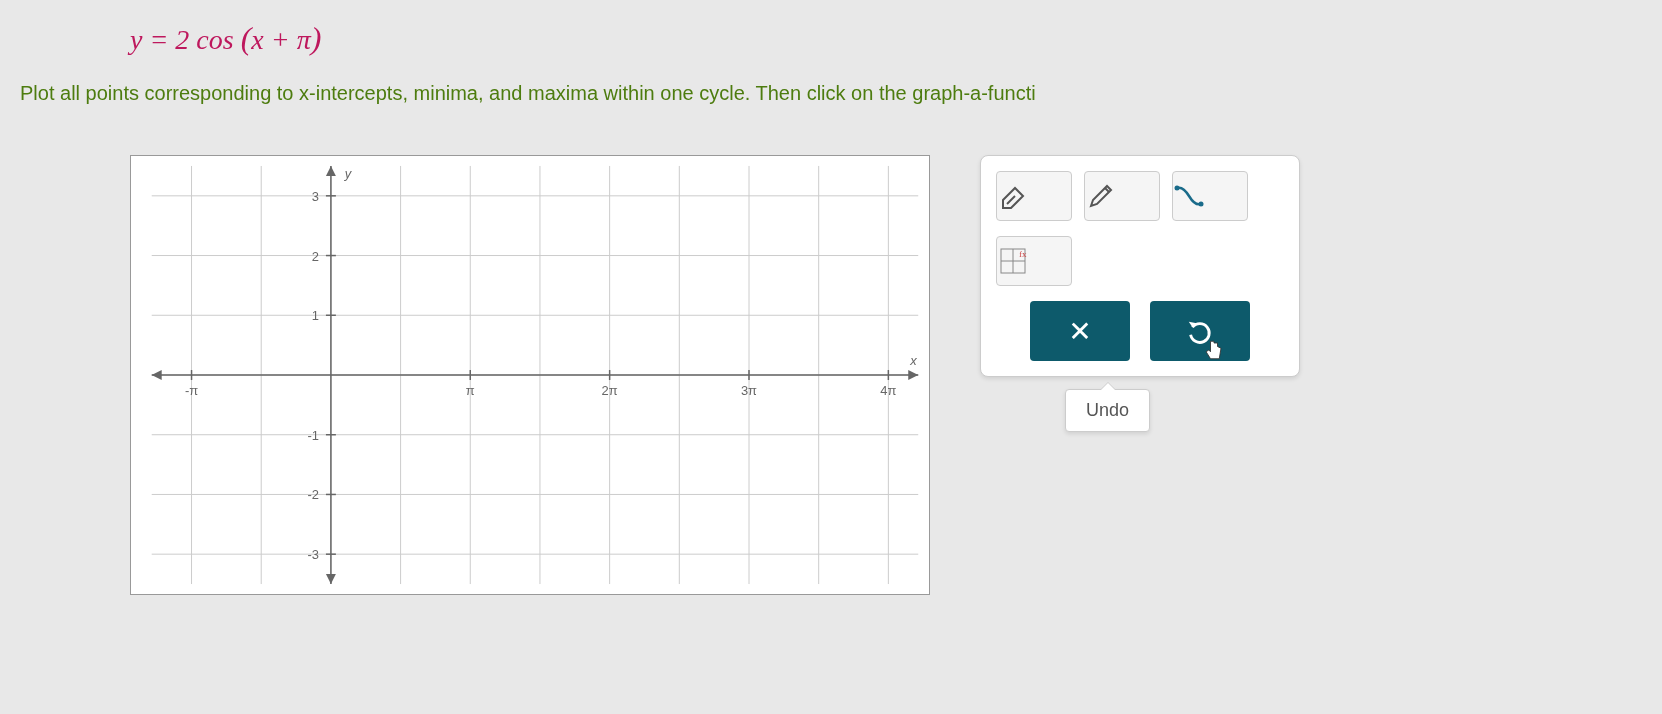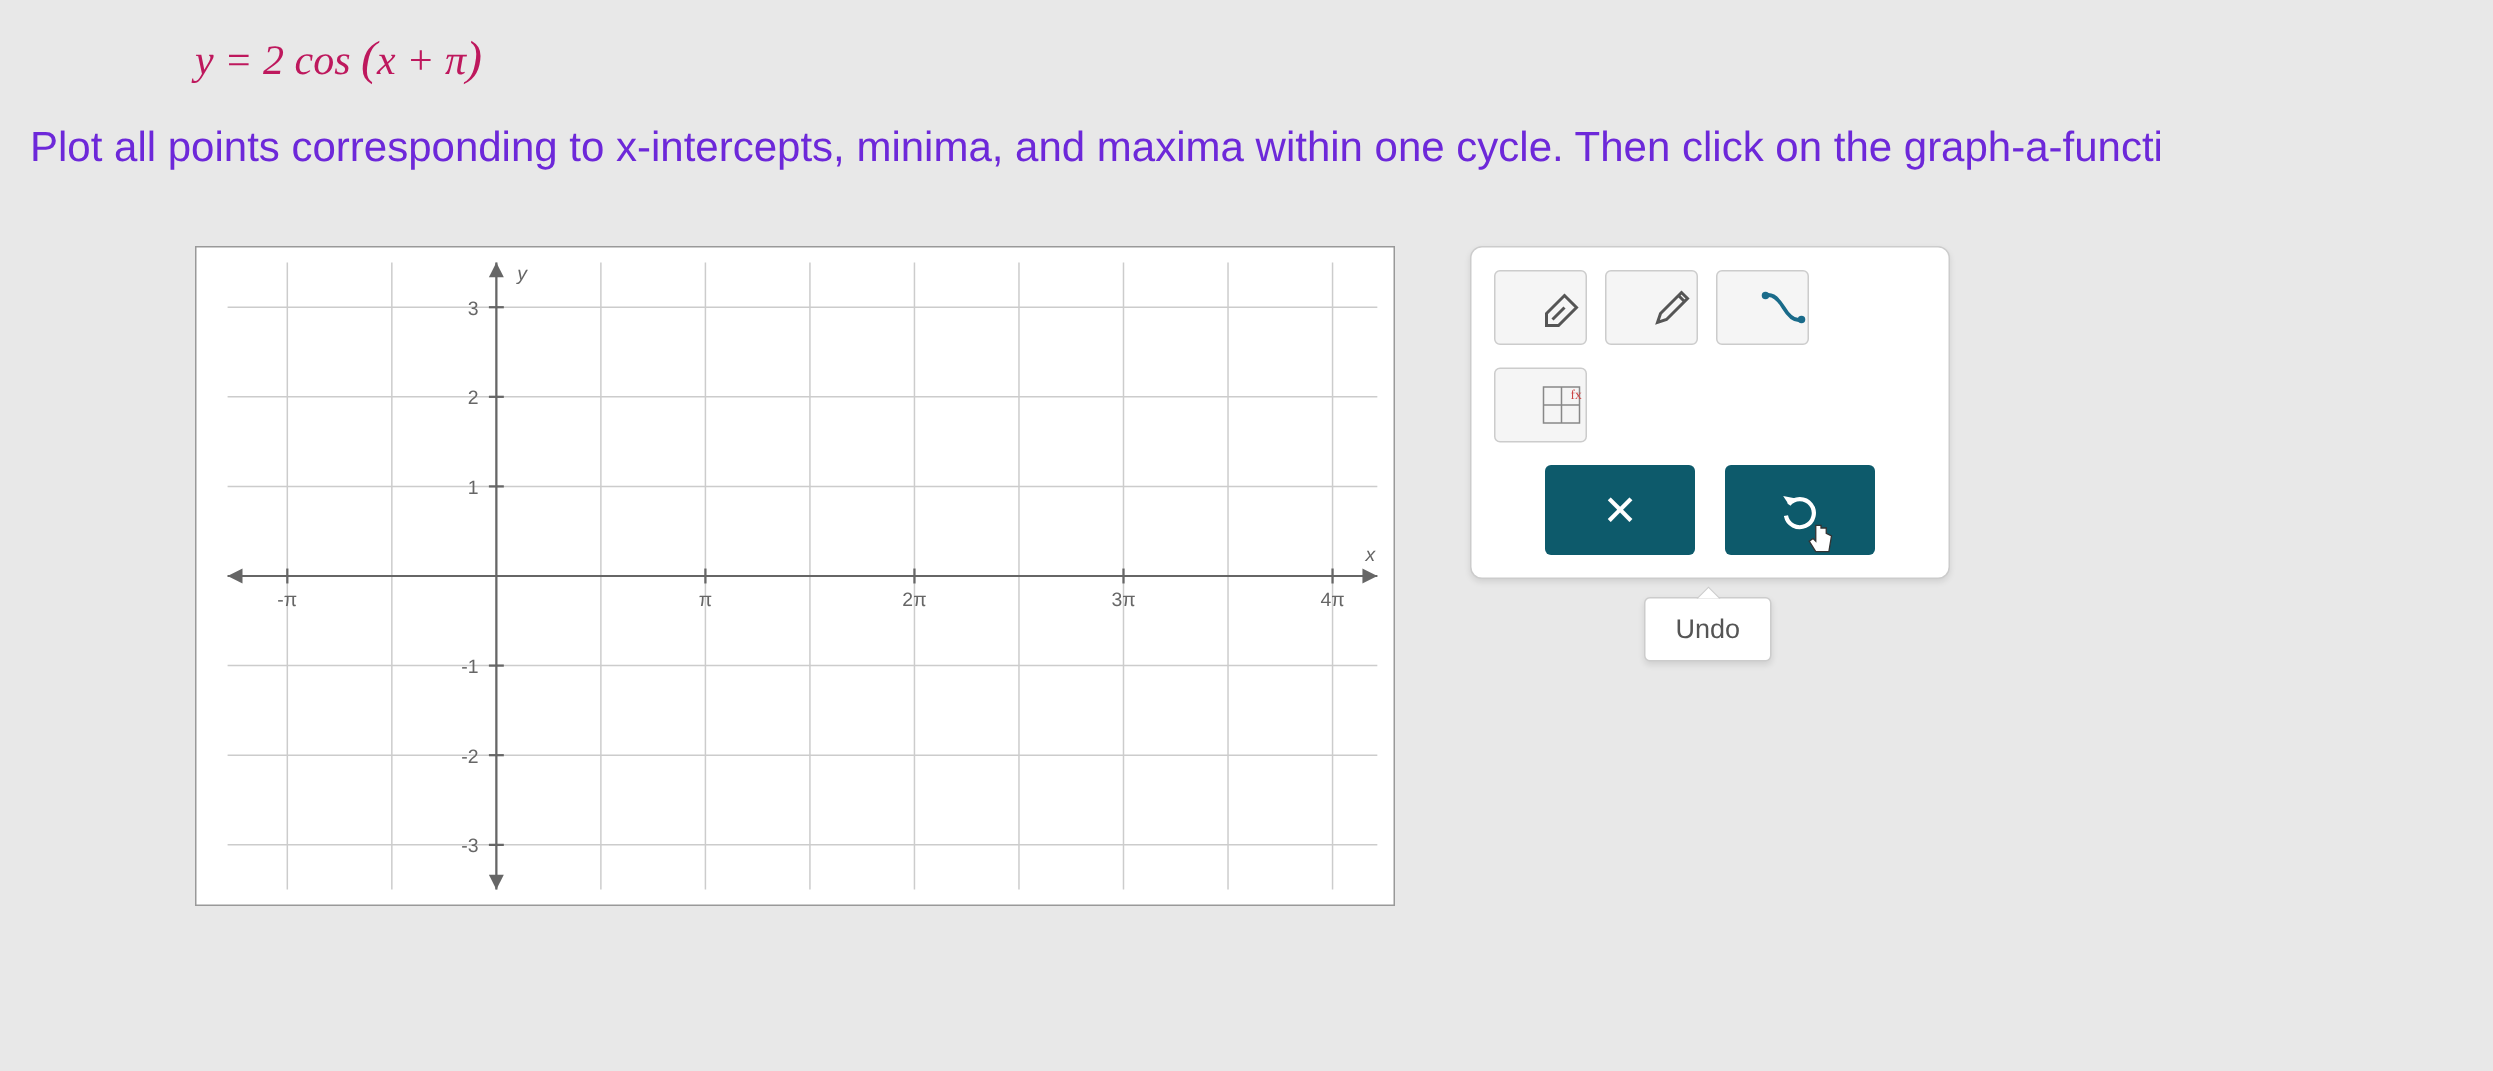--- a/index.html
+++ b/index.html
@@ -17,22 +17,22 @@
     }
     .equation {
       font-family: 'Times New Roman', serif;
       font-size: 28px;
       font-style: italic;
       margin-left: 110px;
       margin-bottom: 25px;
       color: #be185d;
     }
     .instruction {
-      font-size: 28px;
-      color: #6d28d9;
+      font-size: 20px;
+      color: #4d7c0f;
       margin-bottom: 50px;
     }
     .content-row {
       display: flex;
       gap: 50px;
       margin-left: 110px;
     }
     .graph-container {
       background: #fff;
       border: 1px solid #999;
@@ -69,28 +69,28 @@
       width: 320px;
       box-shadow: 0 2px 4px rgba(0,0,0,0.1);
       height: fit-content;
     }
     .tool-row {
       display: flex;
       gap: 12px;
       margin-bottom: 15px;
     }
     .tool-btn {
-      width: 62px;
+      width: 76px;
       height: 50px;
       border: 1px solid #ccc;
       border-radius: 4px;
       background: #f5f5f5;
       display: flex;
       align-items: center;
-      justify-content: flex-end;
+      justify-content: flex-start;
       cursor: pointer;
     }
     .tool-btn svg {
       width: 32px;
       height: 32px;
     }
     .action-row {
       display: flex;
       gap: 20px;
       margin-top: 10px;
@@ -105,21 +105,21 @@
       color: #fff;
       display: flex;
       align-items: center;
       justify-content: center;
       cursor: pointer;
       font-size: 24px;
     }
     .tooltip {
       position: relative;
       margin-top: 12px;
-      margin-left: 116px;
+      margin-left: 85px;
       background: #fff;
       border: 1px solid #ccc;
       border-radius: 4px;
       padding: 10px 20px;
       width: fit-content;
       font-size: 18px;
       color: #555;
       box-shadow: 0 2px 4px rgba(0,0,0,0.1);
     }
     .tooltip::before {

